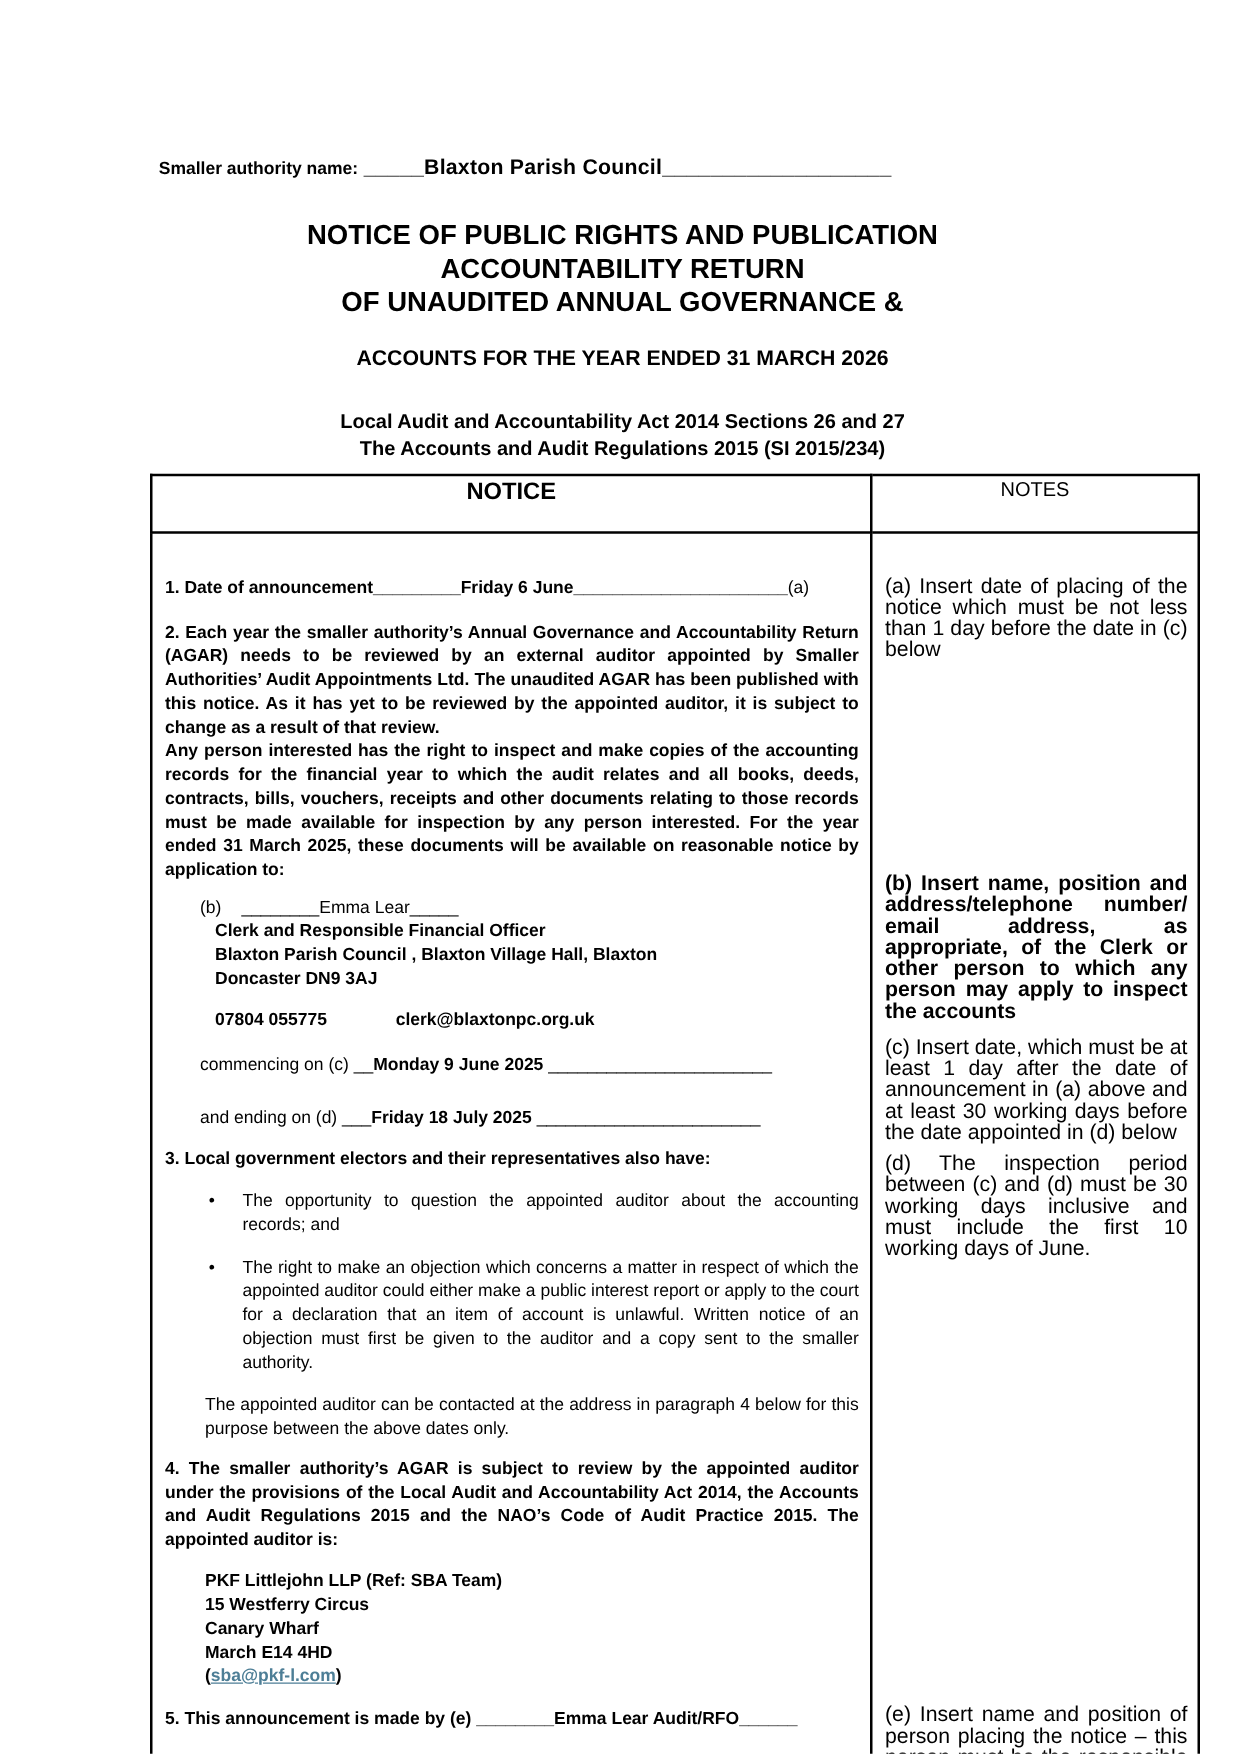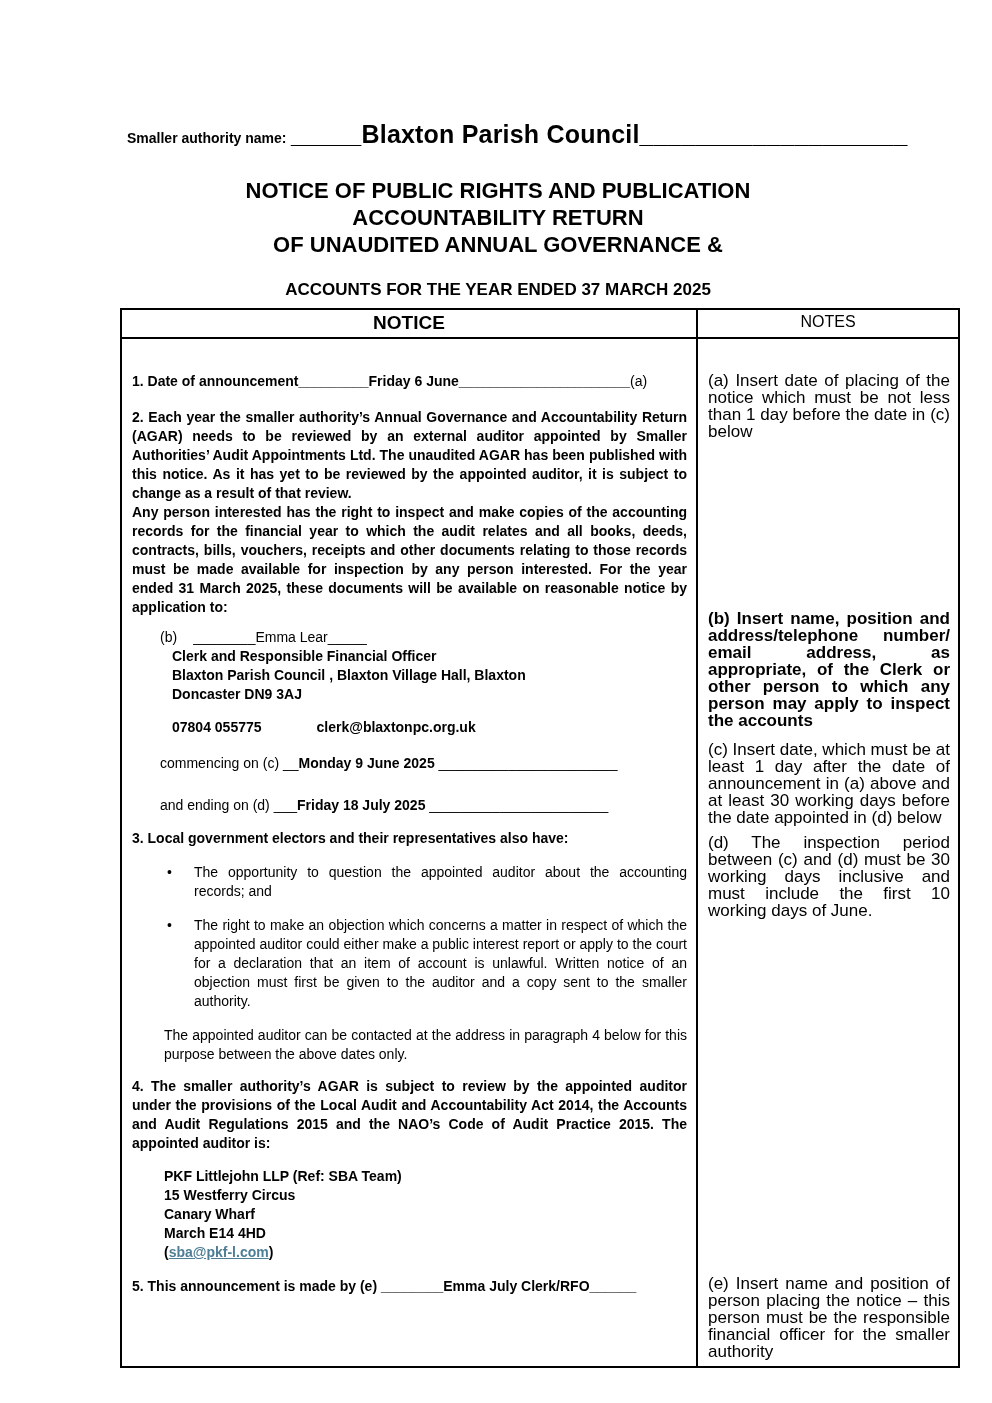--- a/index.html
+++ b/index.html
@@ -17,21 +17,21 @@
     padding: 121px 34px 0 120px;
   }
 
   
   .authority-line {
     margin-left: 7px;
     white-space: nowrap;
     line-height: 26px;
   }
   .authority-label { font-size: 14px; font-weight: bold; }
-  .authority-big { font-size: 25px; font-weight: bold; letter-spacing: 0.2px; }
+  .authority-big { font-size: 17px; font-weight: bold; letter-spacing: 0.2px; }
 
   
   .titles { width: 756px; text-align: center; }
   .main-title {
     margin-top: 26px;
     font-size: 22px; font-weight: bold;
     line-height: 27px;
   }
   .accounts-title {
     margin-top: 22px;
@@ -52,21 +52,21 @@
   }
   .notice-table th, .notice-table td {
     border: 2px solid #000000;
     vertical-align: top;
     padding: 0;
   }
   col.c-notice { width: 576px; }
   col.c-notes  { width: 262px; }
   th.notice-th {
     font-size: 19px; font-weight: bold;
-    text-align: center; padding: 2px 0 3px 0; margin-top: 44px;
+    text-align: center; padding: 2px 0 20px 0; margin-top: 44px;
   }
   th.notes-th {
     font-size: 16px; font-weight: normal;
     text-align: center; padding: 3px 0;
   }
 
   
   td.notice-cell { padding: 33px 9px 10px 10px; margin-left: 36px; }
   .notice-cell { font-size: 14px; line-height: 19px; }
   .blank-line { white-space: nowrap; overflow: hidden; }
@@ -112,21 +112,25 @@
       <span>_____</span><span>Blaxton Parish Council</span><span>___________________</span>
     </span>
   </div>
 
   <div class="titles">
     <div class="main-title">
       <div>NOTICE OF PUBLIC RIGHTS AND PUBLICATION</div>
       <div>ACCOUNTABILITY RETURN</div>
       <div>OF UNAUDITED ANNUAL GOVERNANCE &amp;</div>
     </div>
-    <div class="accounts-title">ACCOUNTS FOR THE YEAR ENDED 37 MARCH 2025</div>
+    <div class="accounts-title">ACCOUNTS FOR THE YEAR ENDED 31 MARCH 2026</div>
+    <div class="act-title">
+      <div>Local Audit and Accountability Act 2014 Sections 26 and 27</div>
+      <div>The Accounts and Audit Regulations 2015 (SI 2015/234)</div>
+    </div>
   </div>
 
   <table class="notice-table">
     <colgroup>
         <col class="c-notice">
         <col class="c-notes">
       </colgroup>
     <thead>
       <tr>
         <th class="notice-th">NOTICE</th>
@@ -186,21 +190,21 @@
             <div>PKF Littlejohn LLP (Ref: SBA Team)</div>
             <div>15 Westferry Circus</div>
             <div>Canary Wharf</div>
             <div>March E14 4HD</div>
             <div class="pkf-email">
               <span>(</span><a class="email-link">sba@pkf-l.com</a><span>)</span>
             </div>
           </div>
 
           <div class="item5">
-            <span>5. This announcement is made by (e) </span><span>________</span><span>Emma July Clerk/RFO</span><span>______</span>
+            <span>5. This announcement is made by (e) </span><span>________</span><span>Emma Lear Audit/RFO</span><span>______</span>
           </div>
 
         </td>
         <td class="notes-cell">
           <div class="note note-a">(a) Insert date of placing of the notice which must be not less than 1 day before the date in (c) below</div>
           <div class="note note-b">(b) Insert name, position and address/telephone number/ email address, as appropriate, of the Clerk or other person to which any person may apply to inspect the accounts</div>
           <div class="note note-c">(c) Insert date, which must be at least 1 day after the date of announcement in (a) above and at least 30 working days before the date appointed in (d) below</div>
           <div class="note note-d">(d) The inspection period between (c) and (d) must be 30 working days inclusive and must include the first 10 working days of June.</div>
           <div class="note note-e">(e) Insert name and position of person placing the notice – this person must be the responsible financial officer for the smaller authority</div>
         </td>

